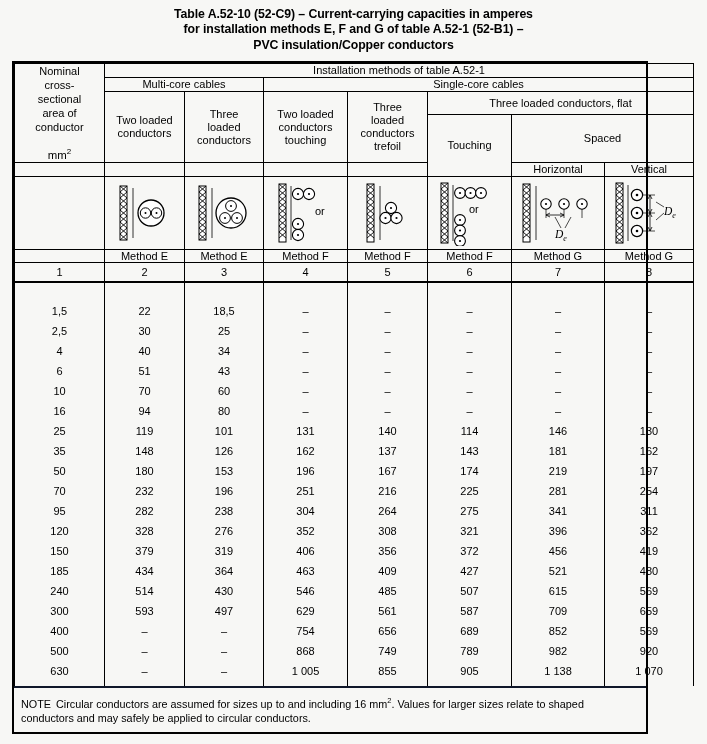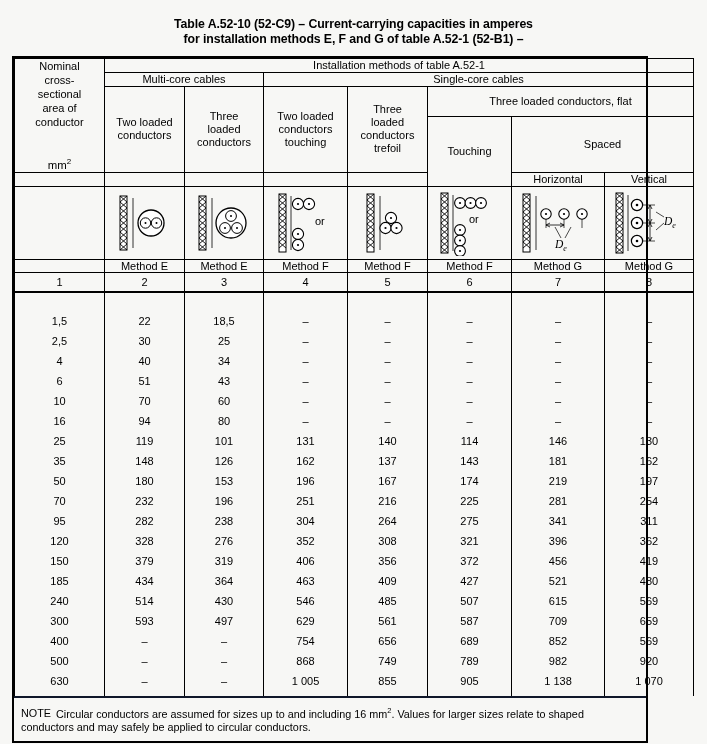--- a/index.html
+++ b/index.html
@@ -10,21 +10,21 @@
   body {
     width: 707px;
     height: 744px;
     font-family: "Liberation Sans", sans-serif;
     color: #000;
     overflow: hidden;
   }
 
   
   .title-block {
-    padding-top: 17px;
+    padding-top: 7px;
     text-align: center;
     font-weight: bold;
     font-size: 12.3px;
     line-height: 15.4px;
     letter-spacing: -0.1px;
   }
   .title-line { white-space: nowrap; }
 
   
   .table-wrap {
@@ -59,21 +59,21 @@
   .col1head {
     font-weight: bold;
     font-size: 11.4px;
     line-height: 14px;
     padding: 4px 3px;
   }
   .col1head .unit {
     font-weight: normal;
     font-size: 11.4px;
     display: block;
-    margin-top: 26px;
+    margin-top: 11px;
   }
   .col1head .unit sup { font-size: 8px; vertical-align: super; }
 
   
   .diagram-cell {
     height: 72px;
     padding: 0;
     vertical-align: middle;
   }
   .diagram-cell svg { display: block; margin: 0 auto; }
@@ -115,20 +115,21 @@
   }
   .note sup { font-size: 7.5px; vertical-align: super; }
   .note .lead { margin-right: 5px; }
 </style>
 </head>
 <body>
 
 <div class="title-block">
   <div class="title-line">Table A.52-10 (52-C9) – Current-carrying capacities in amperes</div>
   <div class="title-line">for installation methods E, F and G of table A.52-1 (52-B1) –</div>
+  <div class="title-line">PVC insulation/Copper conductors</div>
 </div>
 
 <div class="table-wrap">
   <table class="main">
     <colgroup>
       <col style="width:90px">
         <col style="width:80px">
         <col style="width:79px">
       <col style="width:84px">
         <col style="width:80px">

